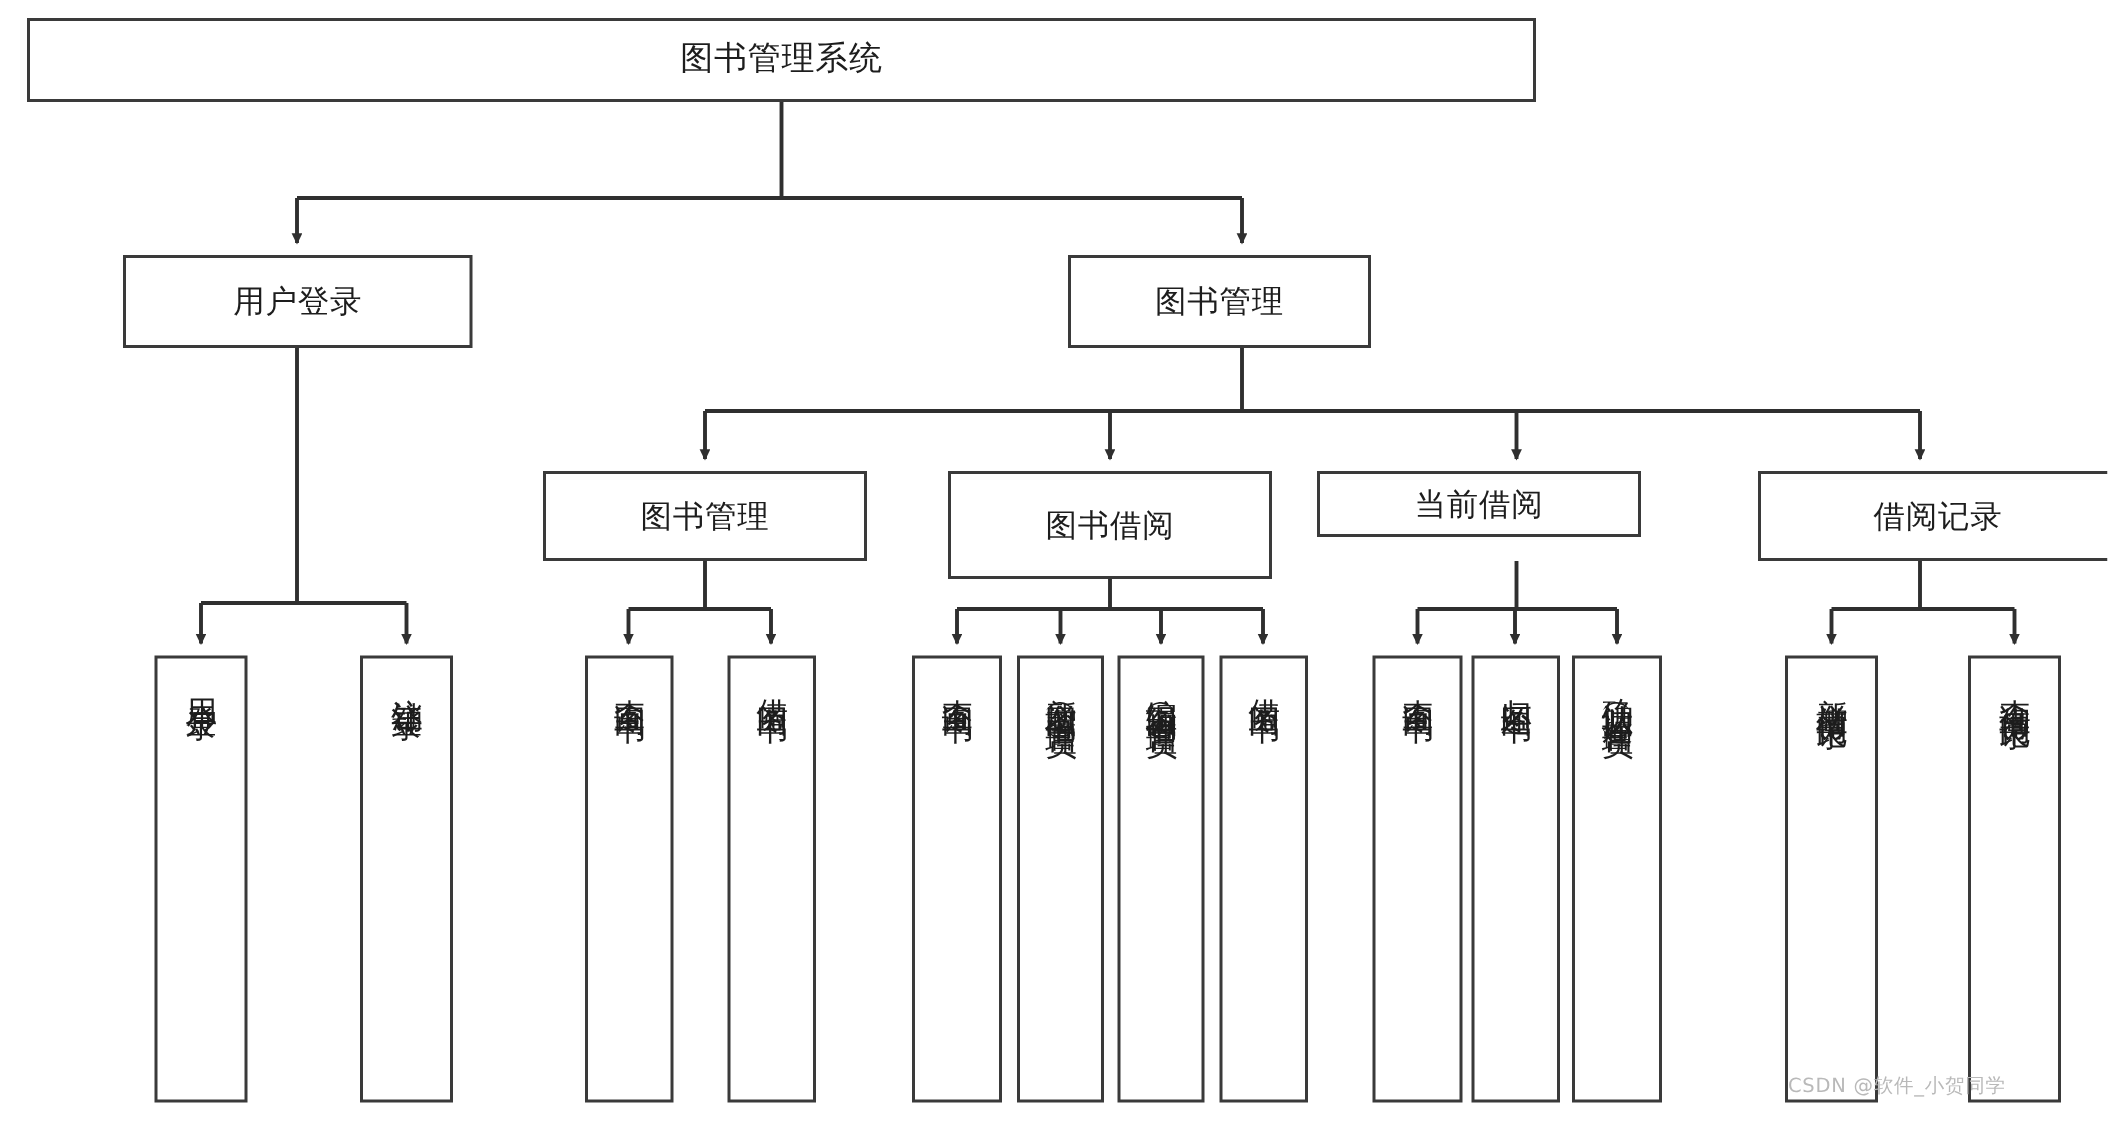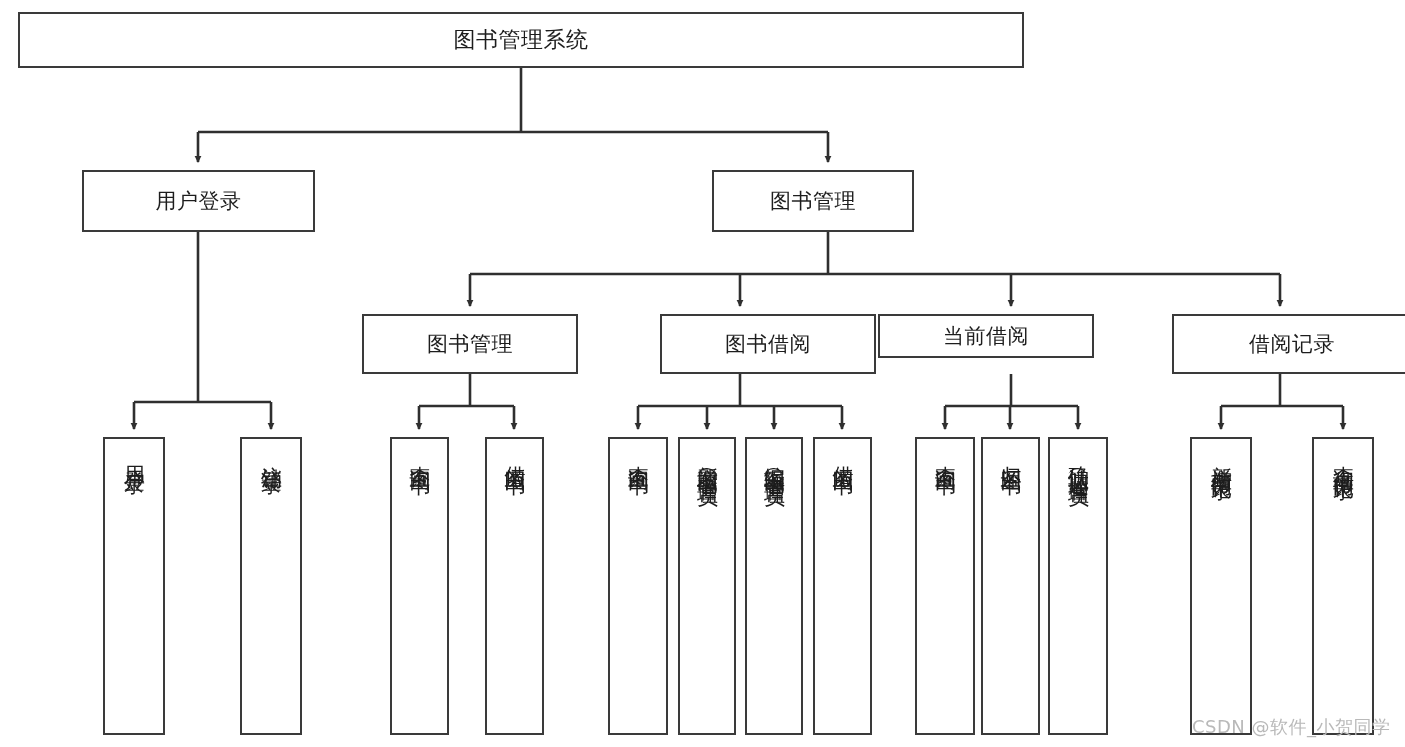--- a/index.html
+++ b/index.html
@@ -51,21 +51,21 @@
   .node.vert .label {
     writing-mode: vertical-rl;
     text-orientation: upright;
     font-size: 21px;
     letter-spacing: 3px;
   }
   .node.root .label { font-size: 22px; }
   .watermark {
     position: absolute;
     color: #b9b9b9;
-    font-size: 18px;
+    font-size: 13px;
     white-space: nowrap;
     letter-spacing: 0.5px;
   }
 </style>
 </head>
 <body>
 
 <div id="canvas">
 
   <svg id="edges" viewBox="0 0 1405 747" xmlns="http://www.w3.org/2000/svg">
@@ -126,21 +126,21 @@
   <div class="node horiz" style="left:82px; top:170px; width:233px; height:62px;">
     <span class="label">用户登录</span>
   </div>
   <div class="node horiz" style="left:712px; top:170px; width:202px; height:62px;">
     <span class="label">图书管理</span>
   </div>
 
   <div class="node horiz" style="left:362px; top:314px; width:216px; height:60px;">
     <span class="label">图书管理</span>
   </div>
-  <div class="node horiz" style="left:632px; top:314px; width:216px; height:60px;margin-left:28px;">
+  <div class="node horiz" style="left:632px; top:314px; width:216px; height:72px;">
     <span class="label">图书借阅</span>
   </div>
   <div class="node horiz" style="left:878px; top:314px; width:216px; height:44px;">
     <span class="label">当前借阅</span>
   </div>
   <div class="node horiz" style="left:1172px; top:314px; width:240px; height:60px;">
     <span class="label">借阅记录</span>
   </div>
 
   <div class="node vert" style="left:103px; top:437px; width:62px; height:298px;">

